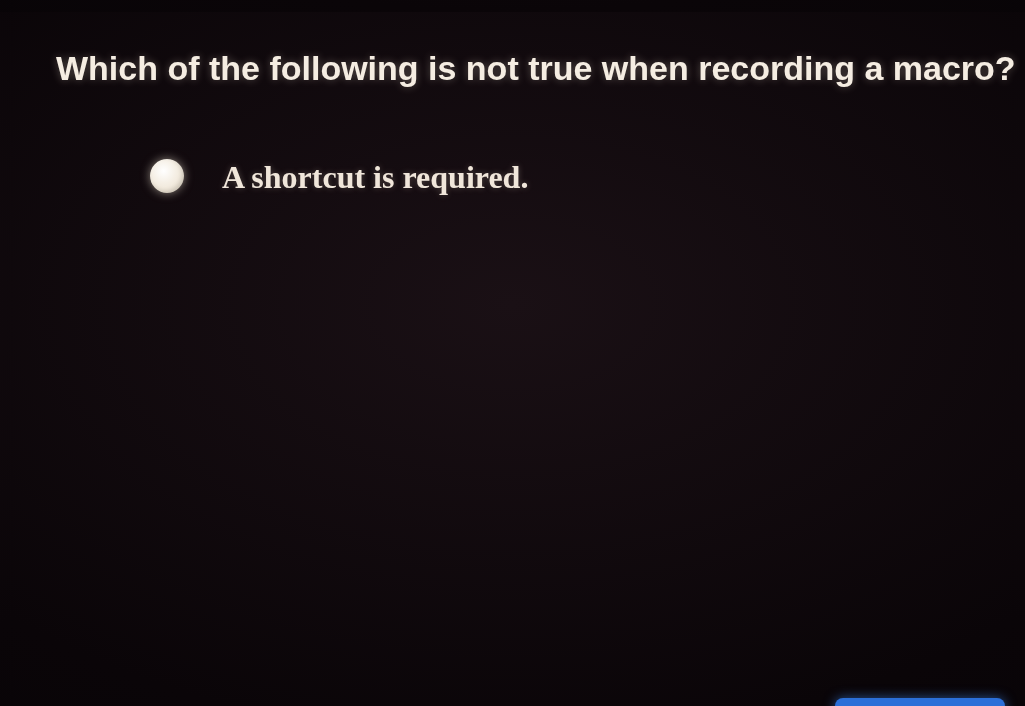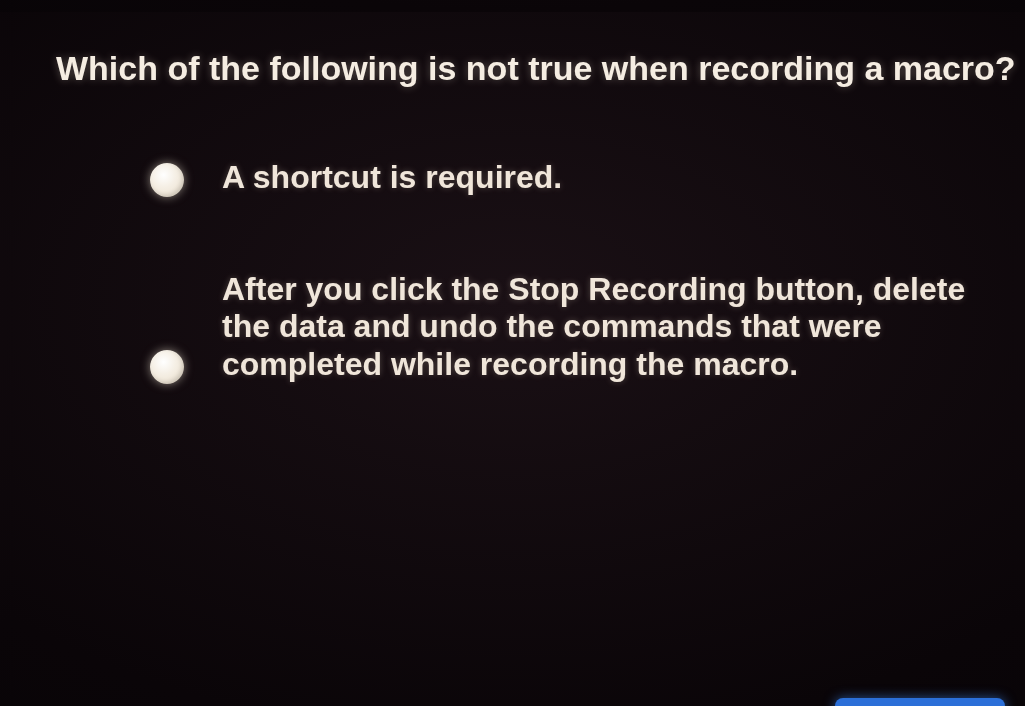--- a/index.html
+++ b/index.html
@@ -24,23 +24,24 @@
       margin-bottom: 55px;
       text-shadow: 0 0 8px rgba(255,240,220,0.3);
       color: #f5ede2;
     }
     .options {
       padding-left: 70px;
       padding-right: 20px;
     }
     .option {
       display: flex;
-      align-items: flex-end;
+      align-items: flex-start;
       margin-bottom: 50px;
       cursor: pointer;
+      font-family: Liberation Serif, serif;
     }
     .radio {
       width: 34px;
       height: 34px;
       border-radius: 50%;
       background: radial-gradient(circle at 40% 35%, #ffffff 0%, #f5efe5 40%, #e8dcc8 100%);
       flex-shrink: 0;
       margin-right: 26px;
       box-shadow: 0 0 10px rgba(255,245,225,0.5), inset -2px -2px 4px rgba(0,0,0,0.15);
     }
@@ -65,19 +66,15 @@
 </head>
 <body>
 
 <div class="question">Which of the following is not true when recording a macro?</div>
 
 <div class="options">
   <div class="option">
     <div class="radio"></div>
     <div class="option-text">A shortcut is required.</div>
   </div>
-  <div class="option">
-    <div class="radio"></div>
-    <div class="option-text">After you click the Stop Recording button, delete the data and undo the commands that were completed while recording the macro.</div>
-  </div>
 </div>
 
 <div class="next-btn"></div>
 
 </body></html>

